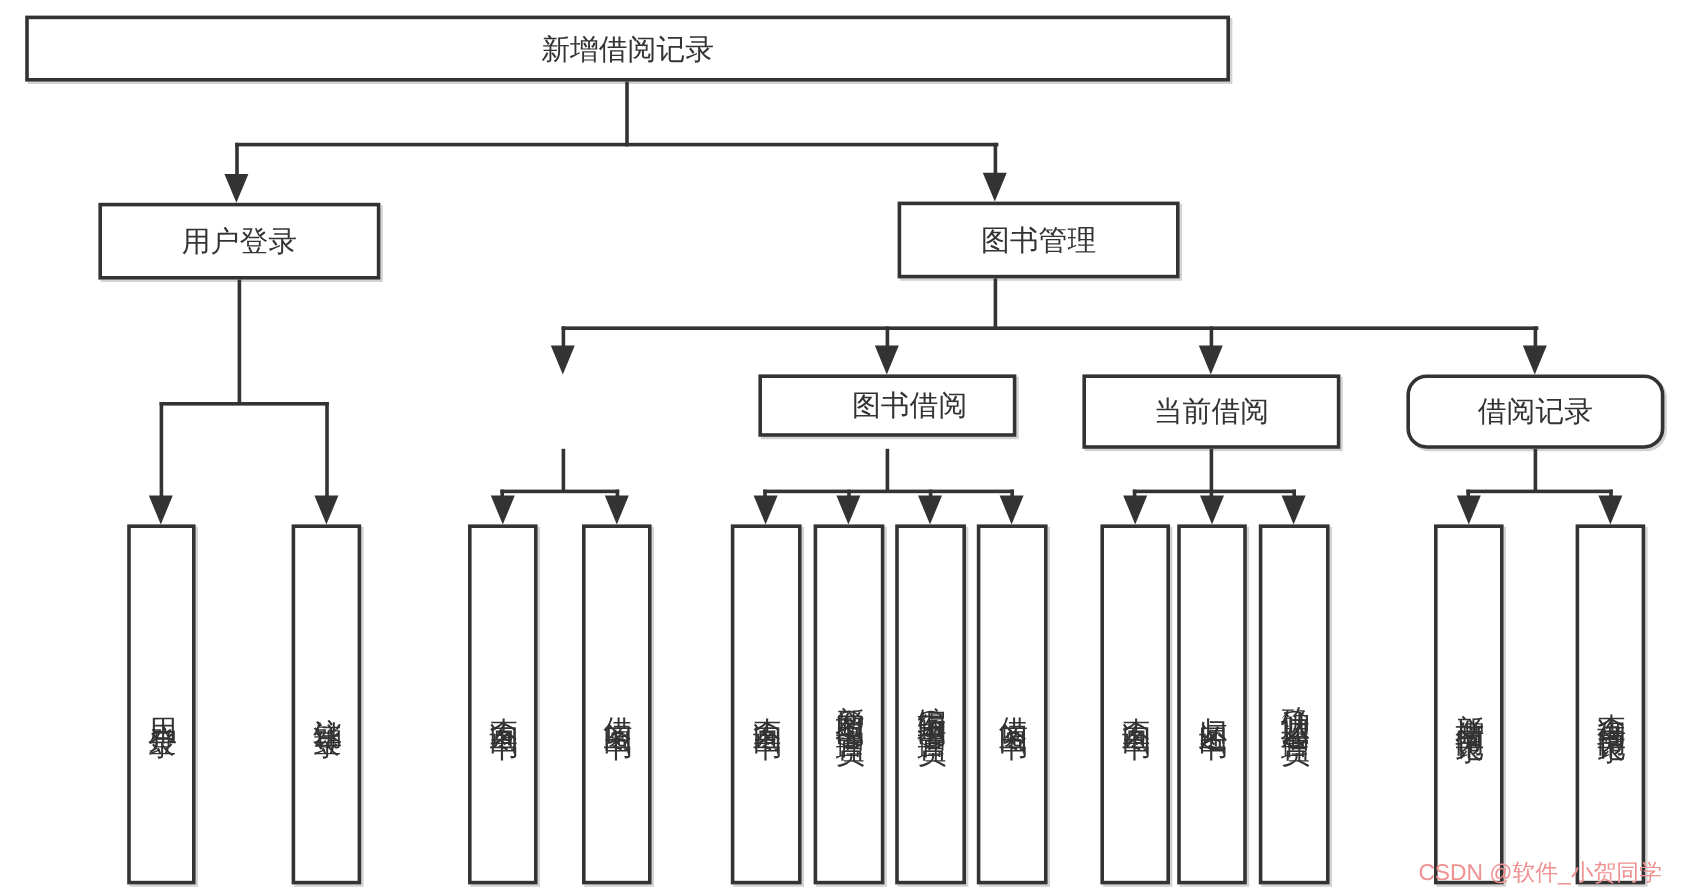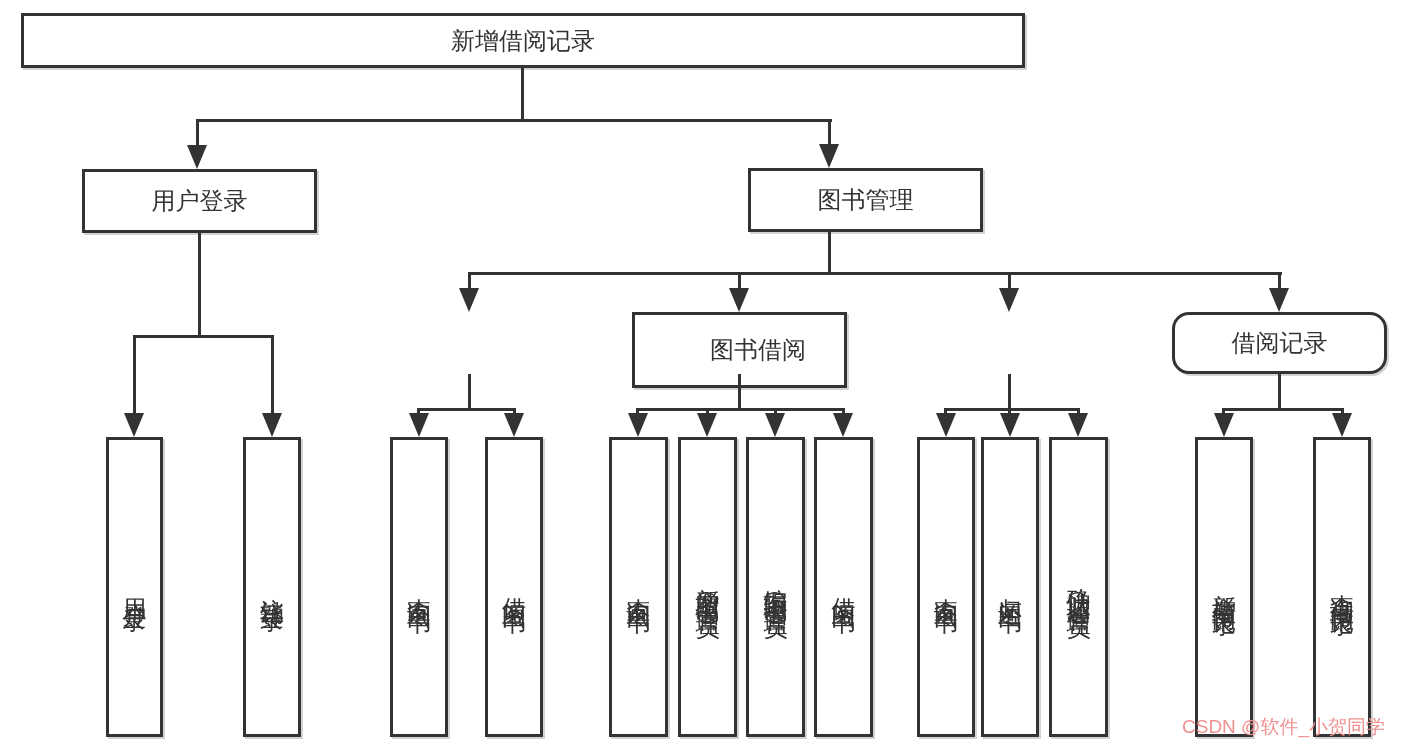--- a/index.html
+++ b/index.html
@@ -80,22 +80,25 @@
   <div class="hline" style="left:468px; top:272px; width:814px;"></div>
   <div class="vline" style="left:468px; top:272px; height:18px;"></div>
   <div class="arrow" style="left:459px; top:288px;"></div>
   <div class="vline" style="left:738px; top:272px; height:18px;"></div>
   <div class="arrow" style="left:729px; top:288px;"></div>
   <div class="vline" style="left:1008px; top:272px; height:18px;"></div>
   <div class="arrow" style="left:999px; top:288px;"></div>
   <div class="vline" style="left:1278px; top:272px; height:18px;"></div>
   <div class="arrow" style="left:1269px; top:288px;"></div>
 
-  <div class="box" style="left:632px; top:312px; width:215px; height:76px;padding-left:37px;">
+  <div class="box" style="left:632px; top:312px; width:215px; height:52px;padding-left:37px;">
     <span>图书借阅</span>
+  </div>
+  <div class="box" style="left:902px; top:312px; width:215px; height:62px;">
+    <span>当前借阅</span>
   </div>
   <div class="box" style="left:1172px; top:312px; width:215px; height:62px;border-radius:17px;">
     <span>借阅记录</span>
   </div>
 
   <div class="vline" style="left:198px; top:233px; height:104px;"></div>
   <div class="hline" style="left:133px; top:335px; width:141px;"></div>
   <div class="vline" style="left:133px; top:335px; height:80px;"></div>
   <div class="arrow" style="left:124px; top:413px;"></div>
   <div class="vline" style="left:271px; top:335px; height:80px;"></div>

